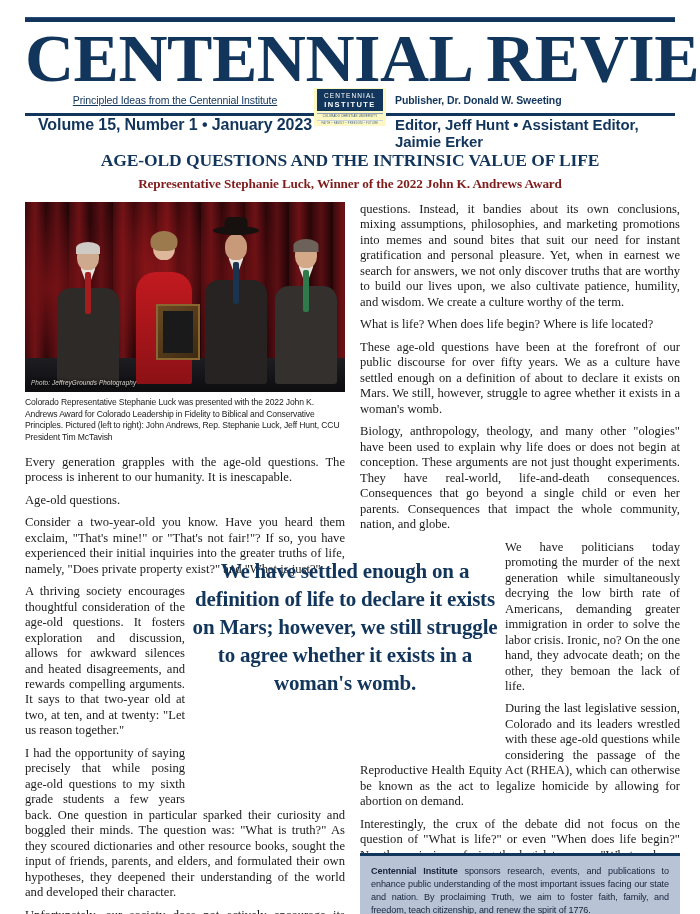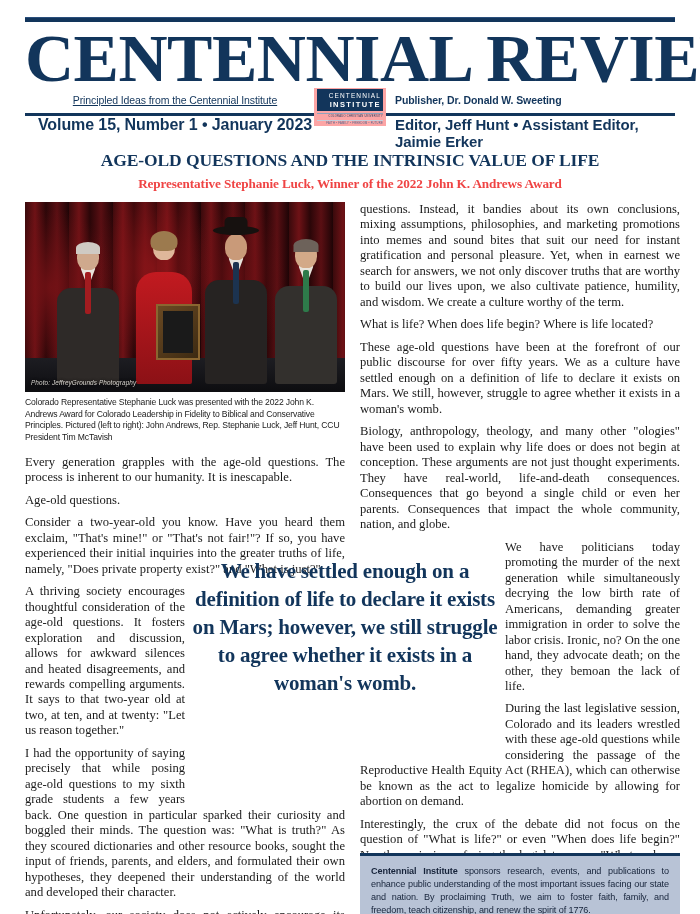--- a/index.html
+++ b/index.html
@@ -83,24 +83,24 @@
   }
   .ms-right .r1 { position: absolute; top: 0px; left: 0; font-weight: bold; }
   .ms-right .r2 { position: absolute; top: 22px; left: 0; font-weight: bold; font-size: 15px; }
 
   .logo-box {
     position: absolute;
     left: 50%;
     transform: translateX(-50%);
     top: -6px;
     width: 66px;
-    background: #fca5a5;
+    background: #fef9c3;
     padding: 1px 3px;
     z-index: 5;
-    text-align: right;
+    text-align: center;
   }
   .logo-inner {
     background: #12355b;
     padding: 3px 2px 2px 2px;
   }
   .logo-l1 {
     font-family: "Liberation Sans", sans-serif;
     color: #ffffff;
     font-size: 6.5px;
     letter-spacing: 1.1px;
@@ -140,21 +140,21 @@
     text-align: center;
     color: #12355b;
     font-family: "Liberation Serif", serif;
     font-weight: bold;
     font-size: 17.5px;
     letter-spacing: -0.1px;
     margin-top: 14px;
   }
   .subhead {
     text-align: center;
-    color: #ef4444;
+    color: #7f1d1d;
     font-family: "Liberation Serif", serif;
     font-weight: bold;
     font-size: 13.2px;
     margin-top: 5px;
     letter-spacing: -0.1px;
   }
 
   
   .cols {
     position: relative;
@@ -403,21 +403,21 @@
       <p>Age-old questions.</p>
       <p>Consider a two-year-old you know. Have you heard them exclaim, "That's mine!" or "That's not fair!"? If so, you have experienced their initial inquiries into the greater truths of life, namely, "Does private property exist?" and "What is just?"</p>
       <p><span class="shape-left"></span><span>A thriving society encourages thoughtful consideration of the age-old questions. It fosters exploration and discussion, allows for awkward silences and heated disagreements, and rewards compelling arguments. It says to that two-year old at two, at ten, and at twenty: "Let us reason together."</span></p>
       <p>I had the opportunity of saying precisely that while posing age-old questions to my sixth grade students a few years back. One question in particular sparked their curiosity and boggled their minds. The question was: "What is truth?" As they scoured dictionaries and other resource books, sought the input of friends, parents, and elders, and formulated their own hypotheses, they deepened their understanding of the world and developed their character.</p>
       <p>Unfortunately, our society does not actively encourage its members to seriously consider answers to the age-old</p>
     </div>
 
     <div class="col col-right">
       <p>questions. Instead, it bandies about its own conclusions, mixing assumptions, philosophies, and marketing promotions into memes and sound bites that suit our need for instant gratification and personal pleasure. Yet, when in earnest we search for answers, we not only discover truths that are worthy to build our lives upon, we also cultivate patience, humility, and wisdom. We create a culture worthy of the term.</p>
       <p>What is life? When does life begin? Where is life located?</p>
-      <p>These age-old questions have been at the forefront of our public discourse for over fifty years. We as a culture have settled enough on a definition of life to declare it exists on Mars. We still, however, struggle to agree whether it exists in a woman's womb.</p>
+      <p>These age-old questions have been at the forefront of our public discourse for over fifty years. We as a culture have settled enough on a definition of about to declare it exists on Mars. We still, however, struggle to agree whether it exists in a woman's womb.</p>
       <p>Biology, anthropology, theology, and many other "ologies" have been used to explain why life does or does not begin at conception. These arguments are not just thought experiments. They have real-world, life-and-death consequences. Consequences that go beyond a single child or even her parents. Consequences that impact the whole community, nation, and globe.</p>
       <p><span class="shape-right"></span><span>We have politicians today promoting the murder of the next generation while simultaneously decrying the low birth rate of Americans, demanding greater immigration in order to solve the labor crisis. Ironic, no? On the one hand, they advocate death; on the other, they bemoan the lack of life.</span></p>
       <p>During the last legislative session, Colorado and its leaders wrestled with these age-old questions while considering the passage of the Reproductive Health Equity Act (RHEA), which can otherwise be known as the act to legalize homicide by allowing for abortion on demand.</p>
       <p>Interestingly, the crux of the debate did not focus on the question of "What is life?" or even "When does life begin?" No, the main issue facing the legislature was "What makes a life valuable enough to warrant legal protection? What makes a life valuable?"</p>
     </div>
 
     <div class="pullquote">We have settled enough on a definition of life to declare it exists on Mars; however, we still struggle to agree whether it exists in a woman's womb.</div>
 
     <div class="callout">
       <p><span class="brand">Centennial Institute</span><span> sponsors research, events, and publications to enhance public understanding of the most important issues facing our state and nation. By proclaiming Truth, we aim to foster faith, family, and freedom, teach citizenship, and renew the spirit of 1776.</span></p>

